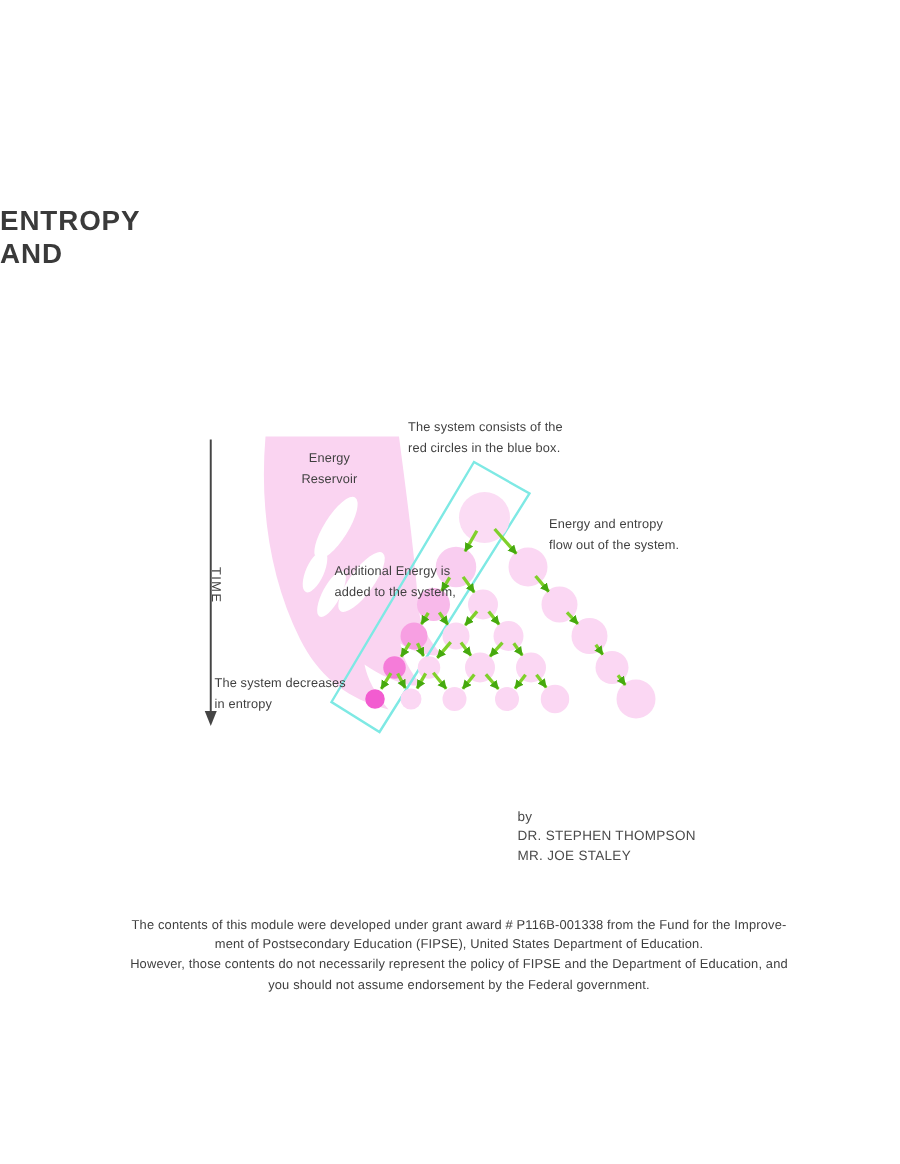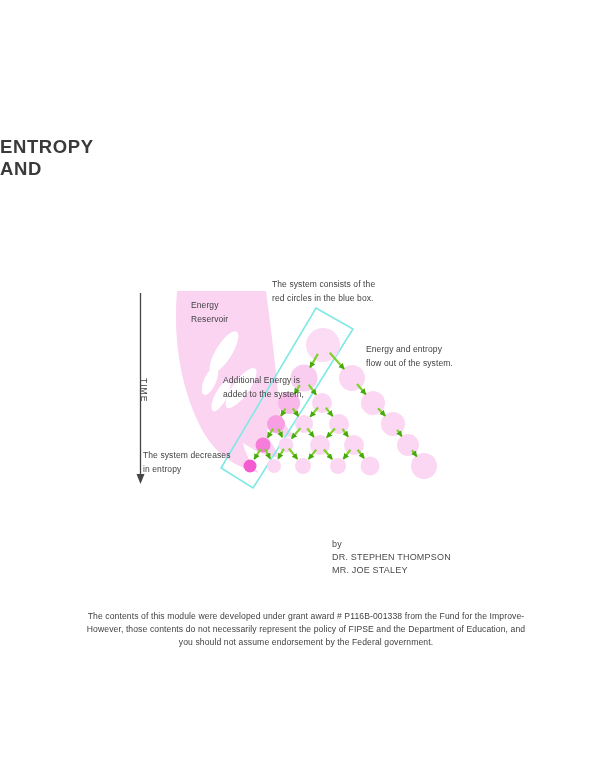--- a/index.html
+++ b/index.html
@@ -14,31 +14,31 @@
     font-size:18.5px; line-height:22px; letter-spacing:0.6px;
     color:#3a3a3a;
     margin-top:20px;
   }
   #diagram-svg { position:absolute; left:0; top:0; }
   .dlabel {
     position:absolute; font-size:8.5px; line-height:13.5px;
     color:#3f3f3f; letter-spacing:0.1px; white-space:nowrap;
   }
   .lbl-system-consists { left:272px; top:278px; }
-  .lbl-energy-reservoir { left:191px; top:299px; }
+  .lbl-energy-reservoir { left:201px; top:299px;text-align:center; }
   .lbl-outflow { left:366px; top:343px; }
   .lbl-additional { left:187px; top:374px;margin-left:36px; }
   .lbl-decrease { left:143px; top:449px; }
   .lbl-time {
     position:absolute; left:139px; top:378px;
     writing-mode:vertical-rl; text-orientation:mixed;
     font-size:8.5px; letter-spacing:1px; color:#3f3f3f;
   }
   .credits {
-    position:absolute; left:332px; top:538px;
+    position:absolute; left:345px; top:538px;
     font-size:9px; line-height:13px; color:#4a4a4a; letter-spacing:0.2px;
   }
   .footer {
     position:absolute; left:55px; top:610px; width:502px;
     font-size:8.6px; line-height:13.2px; color:#3f3f3f; letter-spacing:0.1px;text-align:center;
   }
 </style>
 </head>
 <body>
 
@@ -163,15 +163,16 @@
 <div class="lbl-time">TIME</div>
 
 <div class="credits">
   <div>by</div>
   <div>DR. STEPHEN THOMPSON</div>
   <div>MR. JOE STALEY</div>
 </div>
 
 <div class="footer">
   <div>The contents of this module were developed under grant award # P116B-001338 from the Fund for the Improve-</div>
+  <div>ment of Postsecondary Education (FIPSE), United States Department of Education.</div>
   <div>However, those contents do not necessarily represent the policy of FIPSE and the Department of Education, and</div>
   <div>you should not assume endorsement by the Federal government.</div>
 </div>
 
 </body></html>

